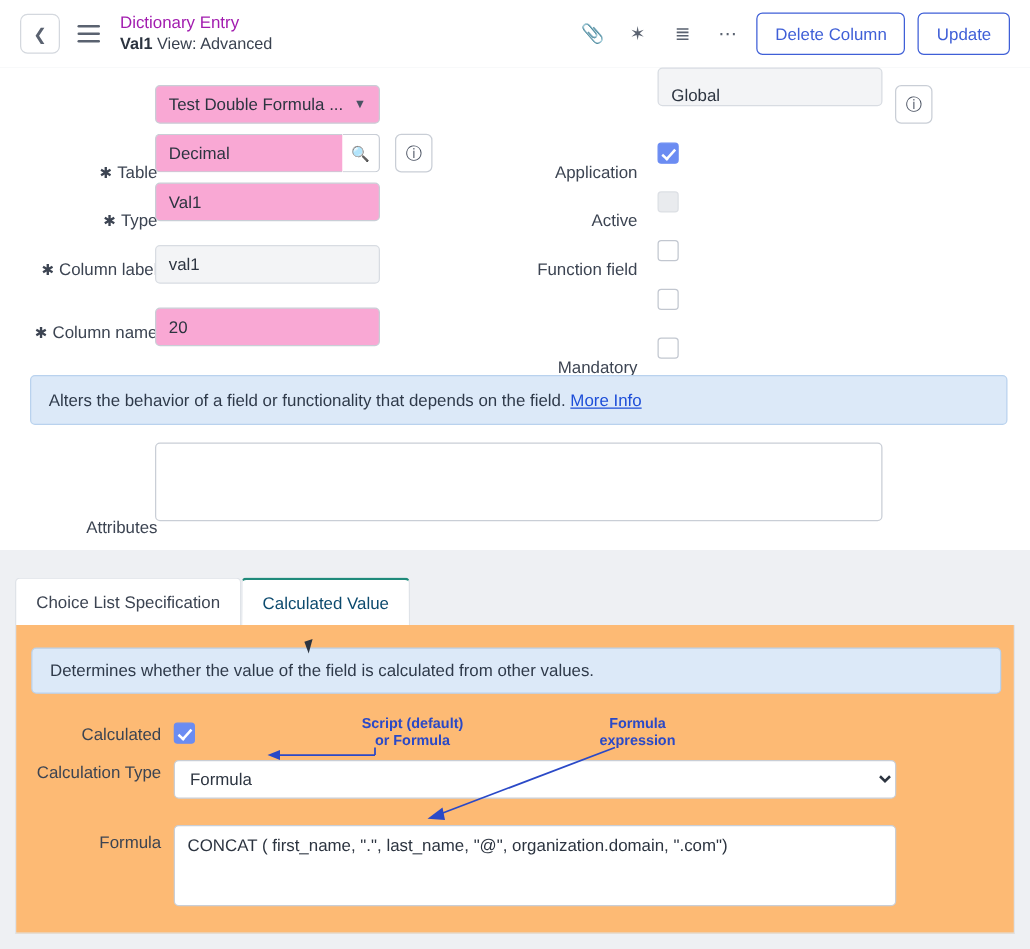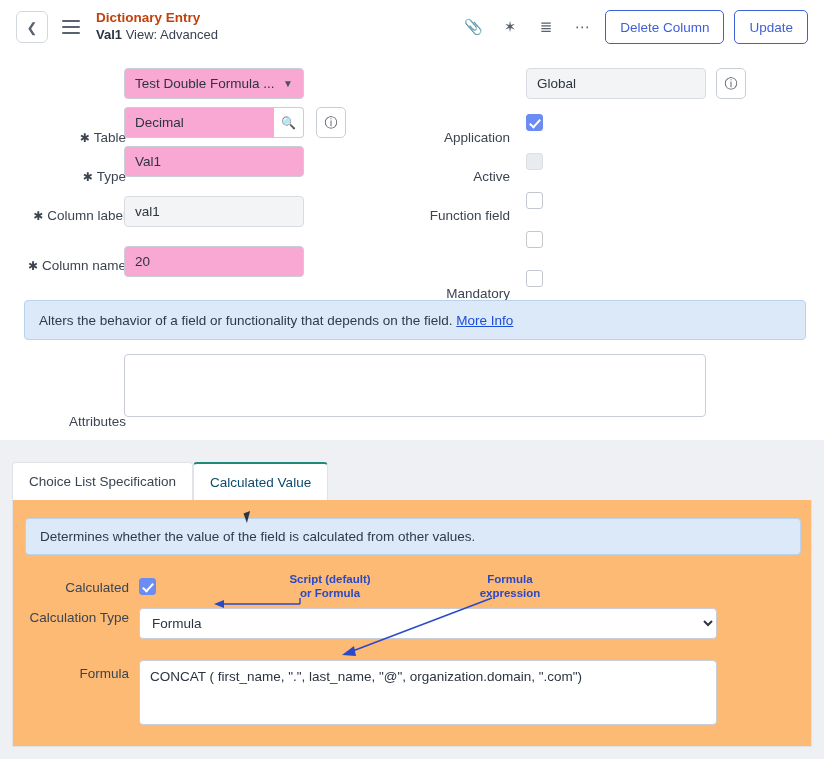--- a/index.html
+++ b/index.html
@@ -46,22 +46,22 @@
   }
   .hamburger span {
     display: block; height: 1.6px; background: #5a6270; border-radius: 1px;
   }
   .title-block {
     margin-left: 16px;
     line-height: 1.25;
   }
   .title-main {
     font-size: 13.5px;
-    font-weight: bold;
-    color: #c2410c;
+    font-weight: normal;
+    color: #a21caf;
   }
   .title-sub {
     font-size: 13px;
     color: #2c3440;
   }
   .title-sub b { font-weight: bold; }
   .title-sub .viewtxt { font-weight: normal; color: #3a4250; }
 
   .header-right {
     margin-left: auto;
@@ -356,21 +356,21 @@
     <div class="field right" style="left:124px; top:192px; width:180px;">
       <span>20</span>
     </div>
 
     <div class="label" style="left:330px; top:76px; width:180px;">Application</div>
     <div class="label" style="left:330px; top:115px; width:180px;">Active</div>
     <div class="label" style="left:330px; top:154px; width:180px;">Function field</div>
     <div class="label" style="left:330px; top:232px; width:180px;">Mandatory</div>
     <div class="label" style="left:330px; top:271px; width:180px;">Display</div>
 
-    <div class="field readonly" style="left:526px; top:14px; width:180px;">
+    <div class="field readonly" style="left:526px; top:0; width:180px;align-items:flex-end;">
       <span>Global</span>
     </div>
     <div class="infobtn" style="left:716px; top:14px;">ⓘ</div>
 
     <div class="cb checked" style="left:526px; top:60px;"></div>
     <div class="cb disabled" style="left:526px; top:99px;"></div>
     <div class="cb" style="left:526px; top:138px;"></div>
     <div class="cb" style="left:526px; top:177px;"></div>
     <div class="cb" style="left:526px; top:216px;"></div>
 

